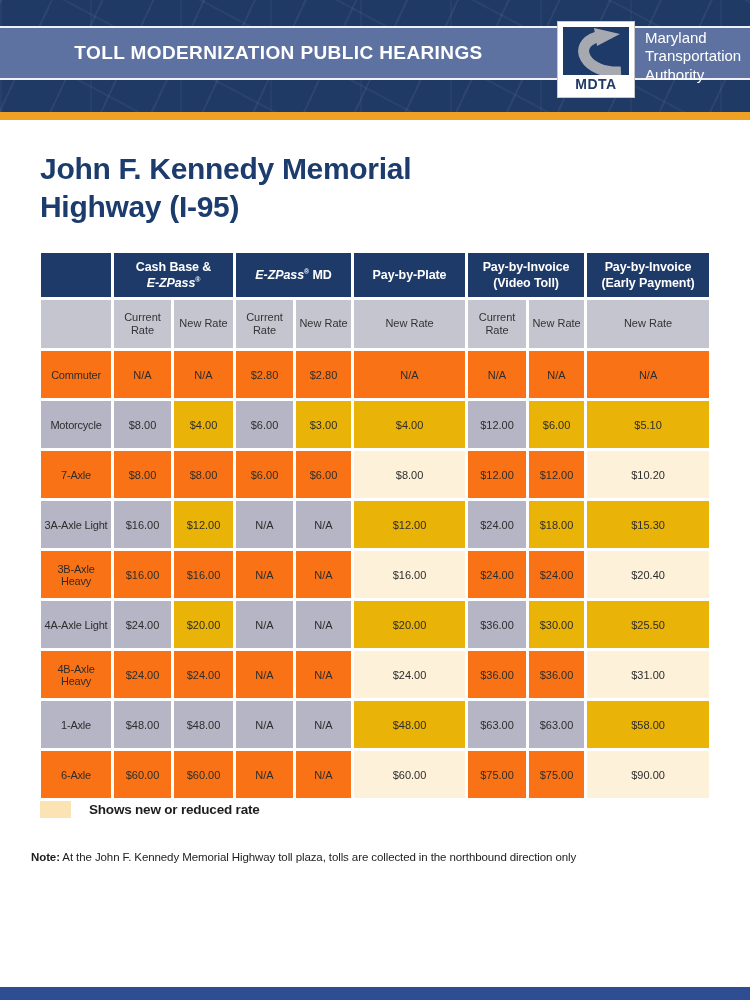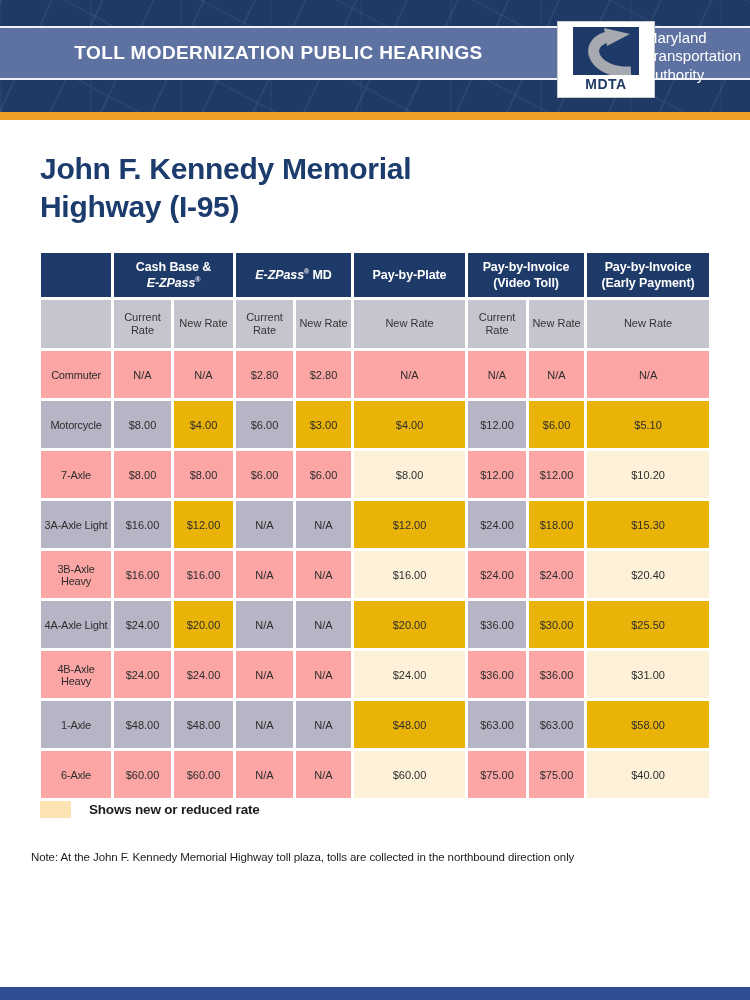--- a/index.html
+++ b/index.html
@@ -22,21 +22,21 @@
     border-top: 2px solid rgba(255,255,255,0.9);
     border-bottom: 2px solid rgba(255,255,255,0.9);
   }
   .band-title {
     position: absolute; left: 0; top: 0; width: 557px; height: 50px;
     display: flex; align-items: center; justify-content: center;
     color: #ffffff; font-weight: bold; font-size: 19px; letter-spacing: 0.4px;
     white-space: nowrap;
   }
   .logo-box {
-    position: absolute; left: 557px; top: 21px; width: 98px; height: 77px;
+    position: absolute; left: 557px; top: 21px; width: 78px; height: 77px;
     background: #ffffff; border: 1px solid #c8c8c8;
     display: flex; flex-direction: column; align-items: center; padding-top: 5px;
   }
   .logo-art { width: 66px; height: 48px; display: block; }
   .logo-abbr {
     color: #203a66; font-weight: bold; font-size: 14px; letter-spacing: 0.5px;
     margin-top: 2px; line-height: 1;
   }
   .agency {
     position: absolute; left: 645px; top: 29px;
@@ -63,33 +63,33 @@
     background: #1e3a68; color: #ffffff; font-weight: bold;
     font-size: 12.5px; line-height: 1.3; height: 44px; letter-spacing: -0.1px;
   }
   th.group .sup { font-size: 7px; vertical-align: super; }
   th.group .ital { font-style: italic; }
   th.corner { background: #1e3a68; height: 44px; }
   td.subhead {
     background: #c5c5cf; color: #333333; font-size: 11px; line-height: 1.2; height: 48px;
   }
   td.subhead.empty { background: #c5c5cf; }
-  tr.row-light td.base, tr.row-light td.label { background: #fca5a5; margin-left: 18px; }
+  tr.row-light td.base, tr.row-light td.label { background: #f97316; margin-left: 18px; }
   tr.row-dark  td.base, tr.row-dark  td.label { background: #b5b5c5; }
   tr.row-light td.hl { background: #fdf1d9; }
   tr.row-dark  td.hl { background: #eab308; }
   td.label { color: #2d2d2d; font-size: 11px; height: 47px; letter-spacing: -0.2px; }
   td.rate  { color: #2d2d2d; font-size: 11px; height: 47px; }
 
   
   .legend { position: absolute; left: 40px; top: 801px; display: flex; align-items: center; }
   .legend-swatch { width: 31px; height: 17px; background: #fbe3b3; margin-right: 18px; }
   .legend-label { color: #1d1d1d; font-weight: bold; font-size: 13.5px; letter-spacing: -0.2px; }
   .note { position: absolute; left: 31px; top: 851px; width: 700px; color: #1d1d1d; font-size: 11.5px; letter-spacing: -0.1px; }
-  .note b { font-weight: normal; }
+  .note b { font-weight: bold; }
 
   .footer-bar { position: absolute; left: 0; bottom: 0; width: 750px; height: 13px; background: #2e4d93; }
 </style>
 </head>
 <body>
 
 <div class="page">
 
   <header class="masthead">
     <div class="band">
@@ -249,21 +249,21 @@
         </tr>
         <tr class="row-light">
           <td class="label">6-Axle</td>
           <td class="rate base">$60.00</td>
           <td class="rate base">$60.00</td>
           <td class="rate base">N/A</td>
           <td class="rate base">N/A</td>
           <td class="rate hl">$60.00</td>
           <td class="rate base">$75.00</td>
           <td class="rate base">$75.00</td>
-          <td class="rate hl">$40.00</td>
+          <td class="rate hl">$90.00</td>
         </tr>
       </tbody>
   </table>
 
   <div class="legend">
     <div class="legend-swatch"></div>
     <div class="legend-label">Shows new or reduced rate</div>
   </div>
 
   <p class="note"><b>Note:</b><span> At the John F. Kennedy Memorial Highway toll plaza, tolls are collected in the northbound direction only</span></p>

